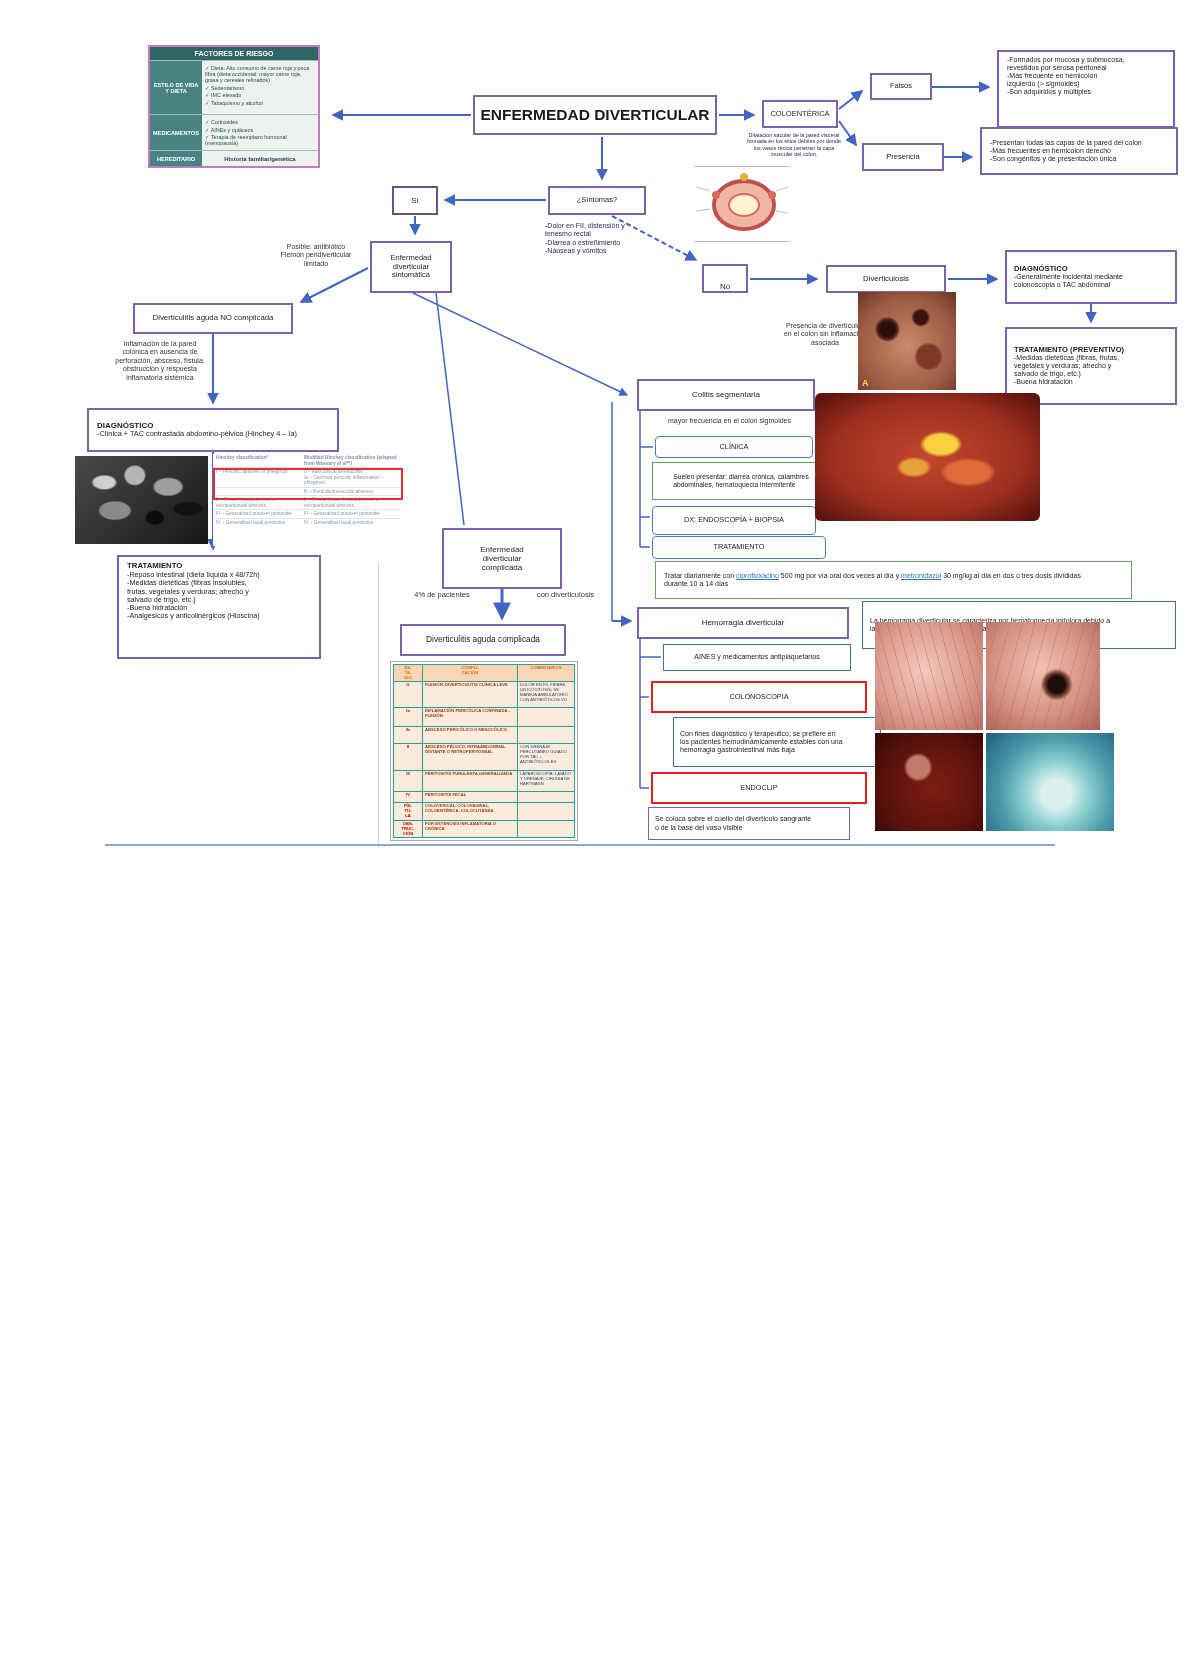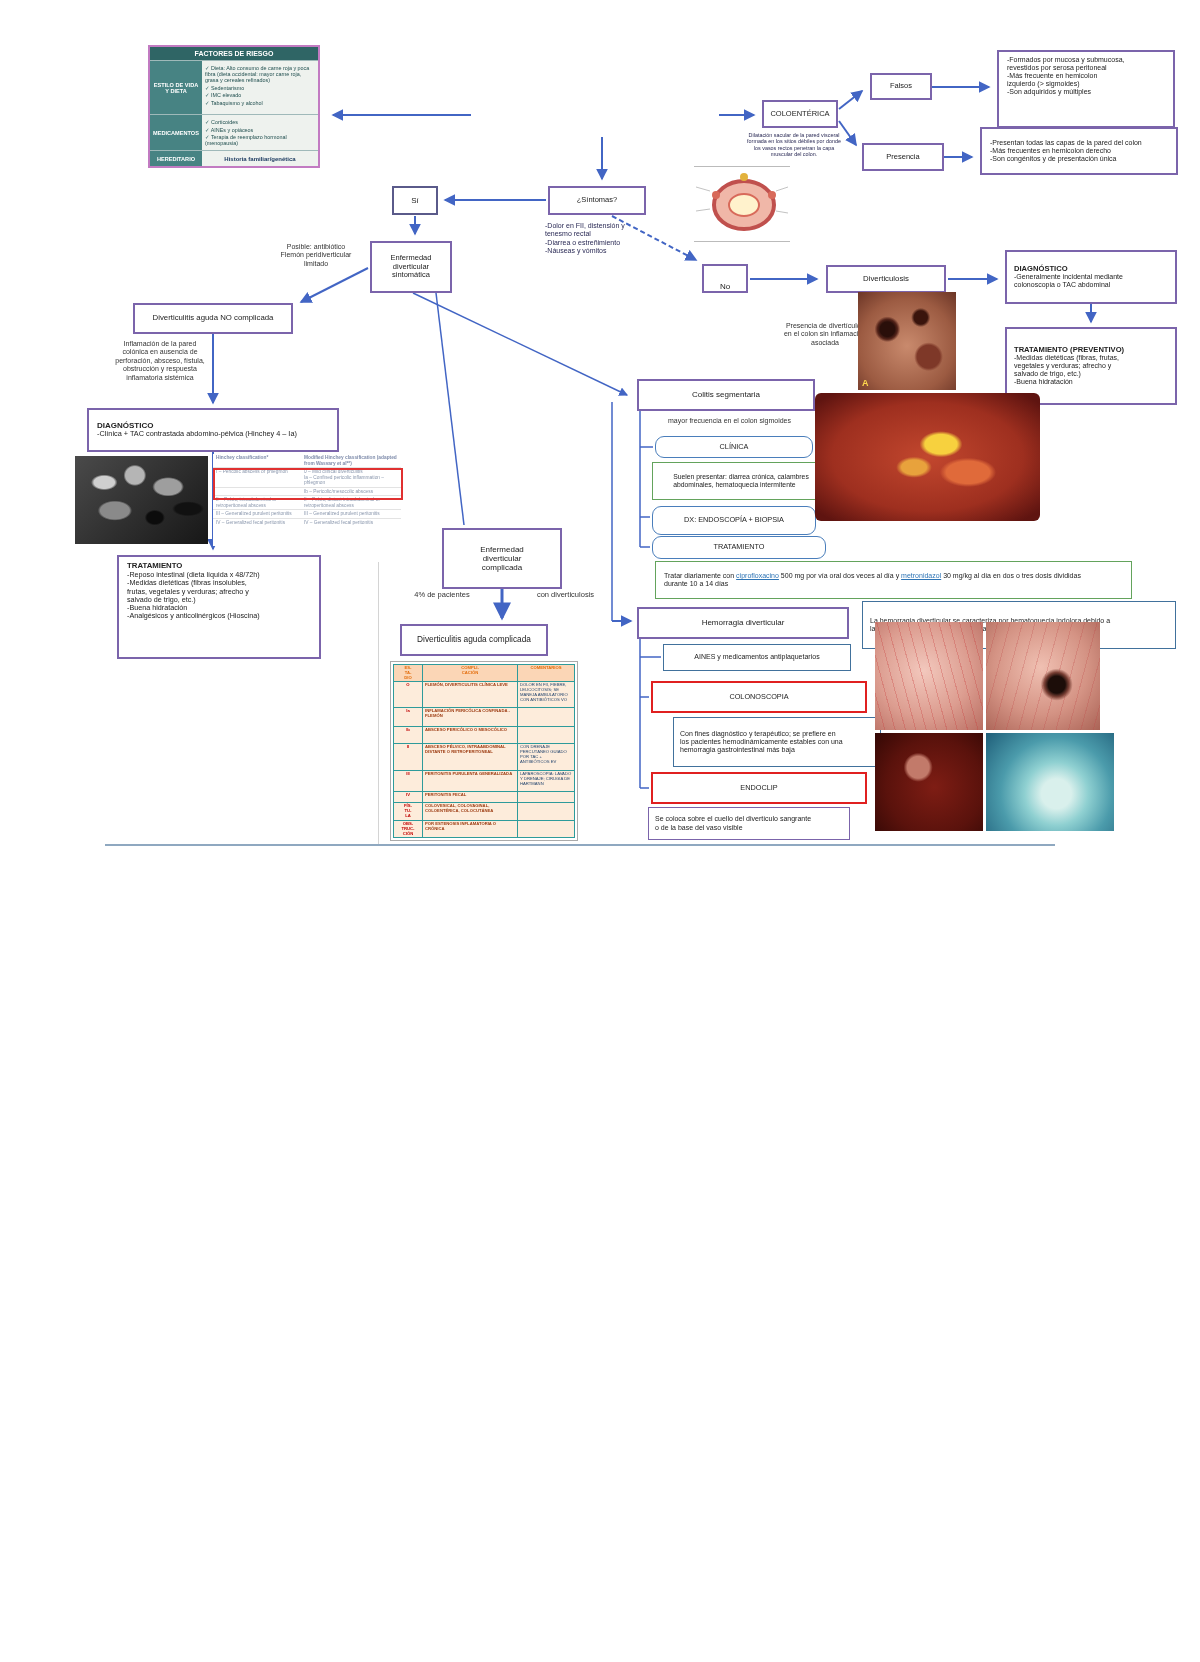--- a/index.html
+++ b/index.html
@@ -3,21 +3,21 @@
 <meta charset="utf-8">
 <style>
   html,body{margin:0;padding:0;background:#fff;}
   #canvas{position:relative;width:1200px;height:1662px;background:#fff;
           font-family:"Liberation Sans",sans-serif;overflow:hidden;color:#222;}
   .abs{position:absolute;}
   .pre{white-space:pre-line;}
   .box{position:absolute;background:#fff;border:2px solid #7b64ab;display:flex;
        align-items:center;justify-content:center;text-align:center;color:#222;
        box-sizing:border-box;line-height:1.15;}
-  .rbox{border:1.6px solid #4a7ebb;border-radius:9px;}
+  .rbox{border:1.6px solid #4a7ebb;border-radius:4px;}
   .redbox{border:2.2px solid #e02020;}
   .greenbox{border:1.6px solid #63a35c;}
   .steelbox{border:1.6px solid #41719c;}
   .note{position:absolute;color:#333;text-align:center;line-height:1.2;}
   .la{justify-content:flex-start;text-align:left;}
   .img{position:absolute;box-sizing:border-box;}
   
   .rtab{position:absolute;left:148px;top:45px;width:172px;height:123px;border:2px solid #c27bc2;
         box-sizing:border-box;background:#eef2ee;display:flex;flex-direction:column;font-size:5.4px;}
   .rhead{background:#2f6565;color:#fff;font-weight:bold;text-align:center;font-size:7px;padding:3px 0;}
@@ -111,20 +111,23 @@
         <div class="ritem">AINEs y opiáceos</div>
         <div class="ritem">Terapia de reemplazo hormonal (menopausia)</div>
       </div>
     </div>
     <div class="rrow" style="flex:1;">
       <div class="rlabel">HEREDITARIO</div>
       <div class="rherit">Historia familiar/genética</div>
     </div>
   </div>
 
+  <div class="box" style="left:473px;top:95px;width:244px;height:40px;border-color:#6f6aa8;">
+    <span style="font-weight:bold;font-size:15.5px;color:#1a1a1a;">ENFERMEDAD DIVERTICULAR</span>
+  </div>
 
   <div class="box" style="left:762px;top:100px;width:76px;height:28px;font-size:7.5px;">
     <span>COLOENTÉRICA</span>
   </div>
   <div class="note pre" style="left:734px;top:132px;width:120px;font-size:5.4px;color:#2a2a55;">Dilatación sacular de la pared visceral
 formada en los sitios débiles por donde
 los vasos rectos penetran la capa
 muscular del colon.</div>
 
   <div class="img" style="left:694px;top:166px;width:96px;height:76px;border-top:1px solid #bbb;border-bottom:1px solid #bbb;">
@@ -339,21 +342,21 @@
   <div class="img" style="left:986px;top:733px;width:128px;height:98px;background:
       radial-gradient(circle at 55% 62%, #d9f0ec 0 16%, #8fd0d1 34%, #4b9bab 60%, #1f5e79);"></div>
 
   <div class="box pre" style="left:442px;top:528px;width:120px;height:61px;font-size:8px;">
     <span class="pre">Enfermedad
 diverticular
 complicada</span>
   </div>
   <div class="note" style="left:398px;top:590px;width:88px;font-size:7.5px;">4% de pacientes</div>
   <div class="note" style="left:518px;top:590px;width:95px;font-size:7.5px;">con diverticulosis</div>
-  <div class="box" style="left:400px;top:624px;width:148px;height:32px;font-size:8.3px;">
+  <div class="box" style="left:400px;top:624px;width:166px;height:32px;font-size:8.3px;">
     <span>Diverticulitis aguda complicada</span>
   </div>
 
   <div class="ctab">
     <table>
       <tbody>
           <tr>
         <td class="cth" style="width:24px;">ES-
 TA-
 DIO</td>

